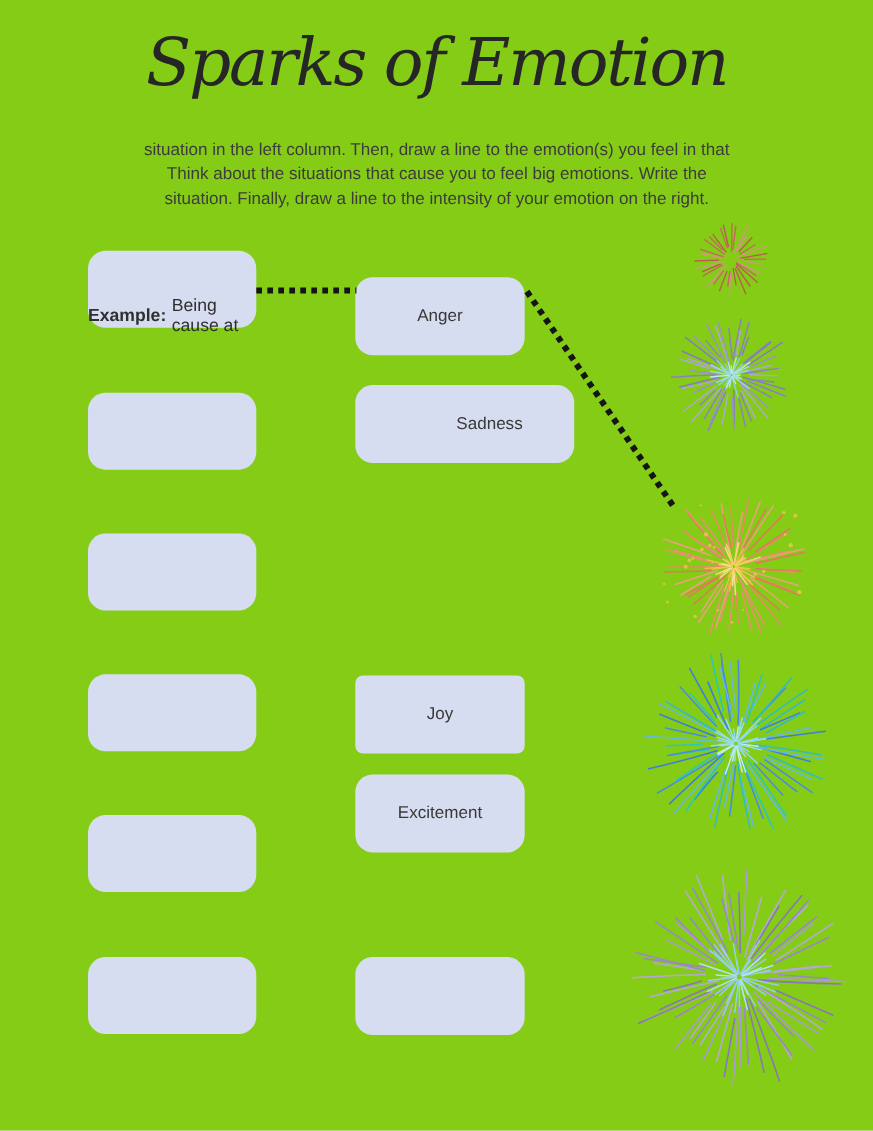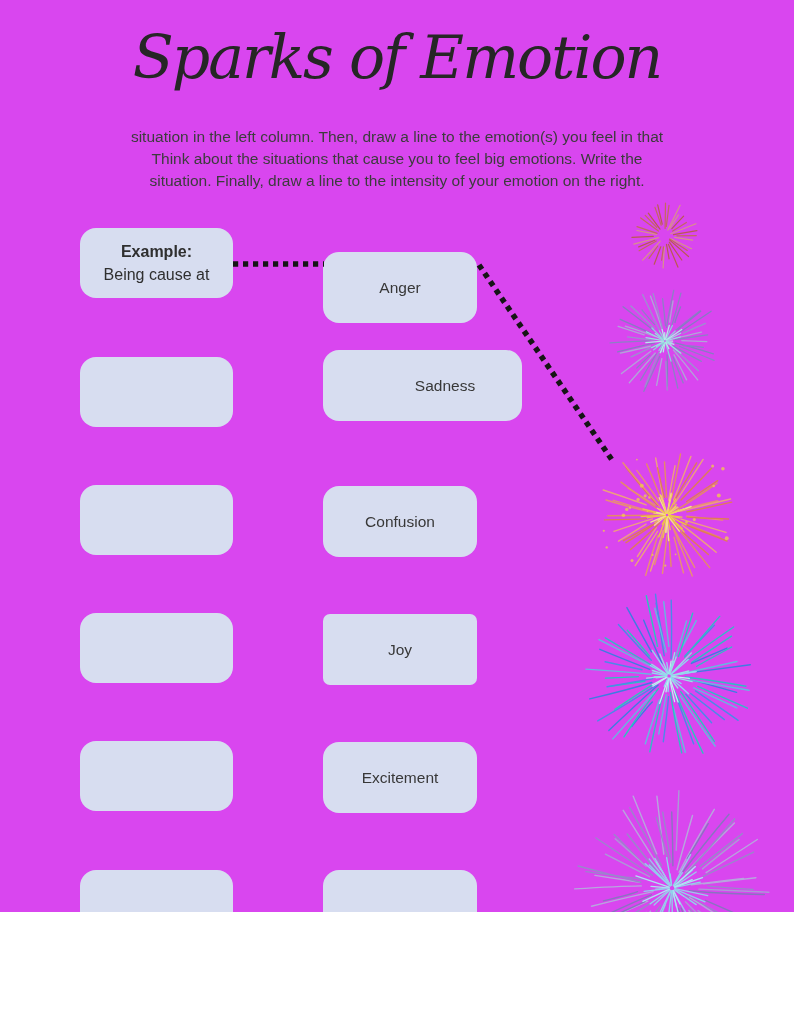--- a/index.html
+++ b/index.html
@@ -1,19 +1,19 @@
 <!DOCTYPE html>
 <html><head>
 <meta charset="utf-8">
 <style>
   html,body{margin:0;padding:0;background:#ffffff;}
   .page{
     position:relative;
-    width:794px;height:912px;
-    background:#d946ef;
+    width:794px;height:1028px;
+    background:#84cc16;
     overflow:hidden;
     font-family:"Liberation Sans", sans-serif;
     color:#3a3a3a;
   }
   .title{
     position:absolute;
     left:0;top:22px;width:794px;
     text-align:center;
     font-family:"DejaVu Serif", serif;
     font-style:italic;
@@ -37,23 +37,23 @@
     border-radius:16px;
   }
   .situation{left:80px;width:153px;height:70px;}
   .emotion{left:323px;width:154px;height:71px;}
   .emotion .lbl{
     display:flex;align-items:center;justify-content:center;
     width:100%;height:100%;
     font-size:15.5px;color:#383838;
   }
   .example-content{
-    display:flex;flex-direction:column;align-items:center;justify-content:center;
+    display:flex;align-items:center;justify-content:center;
     width:100%;height:100%;gap:5px;
-    font-size:16px;color:#2f2f2f;
+    font-size:16px;color:#2f2f2f;margin-top:25px;
   }
   .example-content .ex-label{font-weight:700;}
   .overlay{
     position:absolute;left:0;top:0;
     width:794px;height:1028px;
   }
 </style>
 </head>
 <body>
 
@@ -78,27 +78,24 @@
   <div class="box situation" style="top:613px;"></div>
   <div class="box situation" style="top:741px;"></div>
   <div class="box situation" style="top:870px;"></div>
 
   <div class="box emotion" style="top:228px;margin-top:24px;">
     <span class="lbl">Anger</span>
   </div>
   <div class="box emotion" style="top:350px;padding-left:45px;">
     <span class="lbl">Sadness</span>
   </div>
-  <div class="box emotion" style="top:486px;">
-    <span class="lbl">Confusion</span>
-  </div>
   <div class="box emotion" style="top:614px;border-radius:7px;">
     <span class="lbl">Joy</span>
   </div>
-  <div class="box emotion" style="top:742px;">
+  <div class="box emotion" style="top:704px;">
     <span class="lbl">Excitement</span>
   </div>
   <div class="box emotion" style="top:870px;"></div>
 
   <svg class="overlay" id="overlay" viewBox="0 0 794 1028">
       <g>
         <line x1="233" y1="264" x2="324" y2="264" stroke="#151515" stroke-width="5.5" stroke-dasharray="5.2 4.8"></line>
       </g>
       <g>
         <line x1="479" y1="265" x2="612" y2="460" stroke="#151515" stroke-width="5.5" stroke-dasharray="5.2 4.8"></line>

